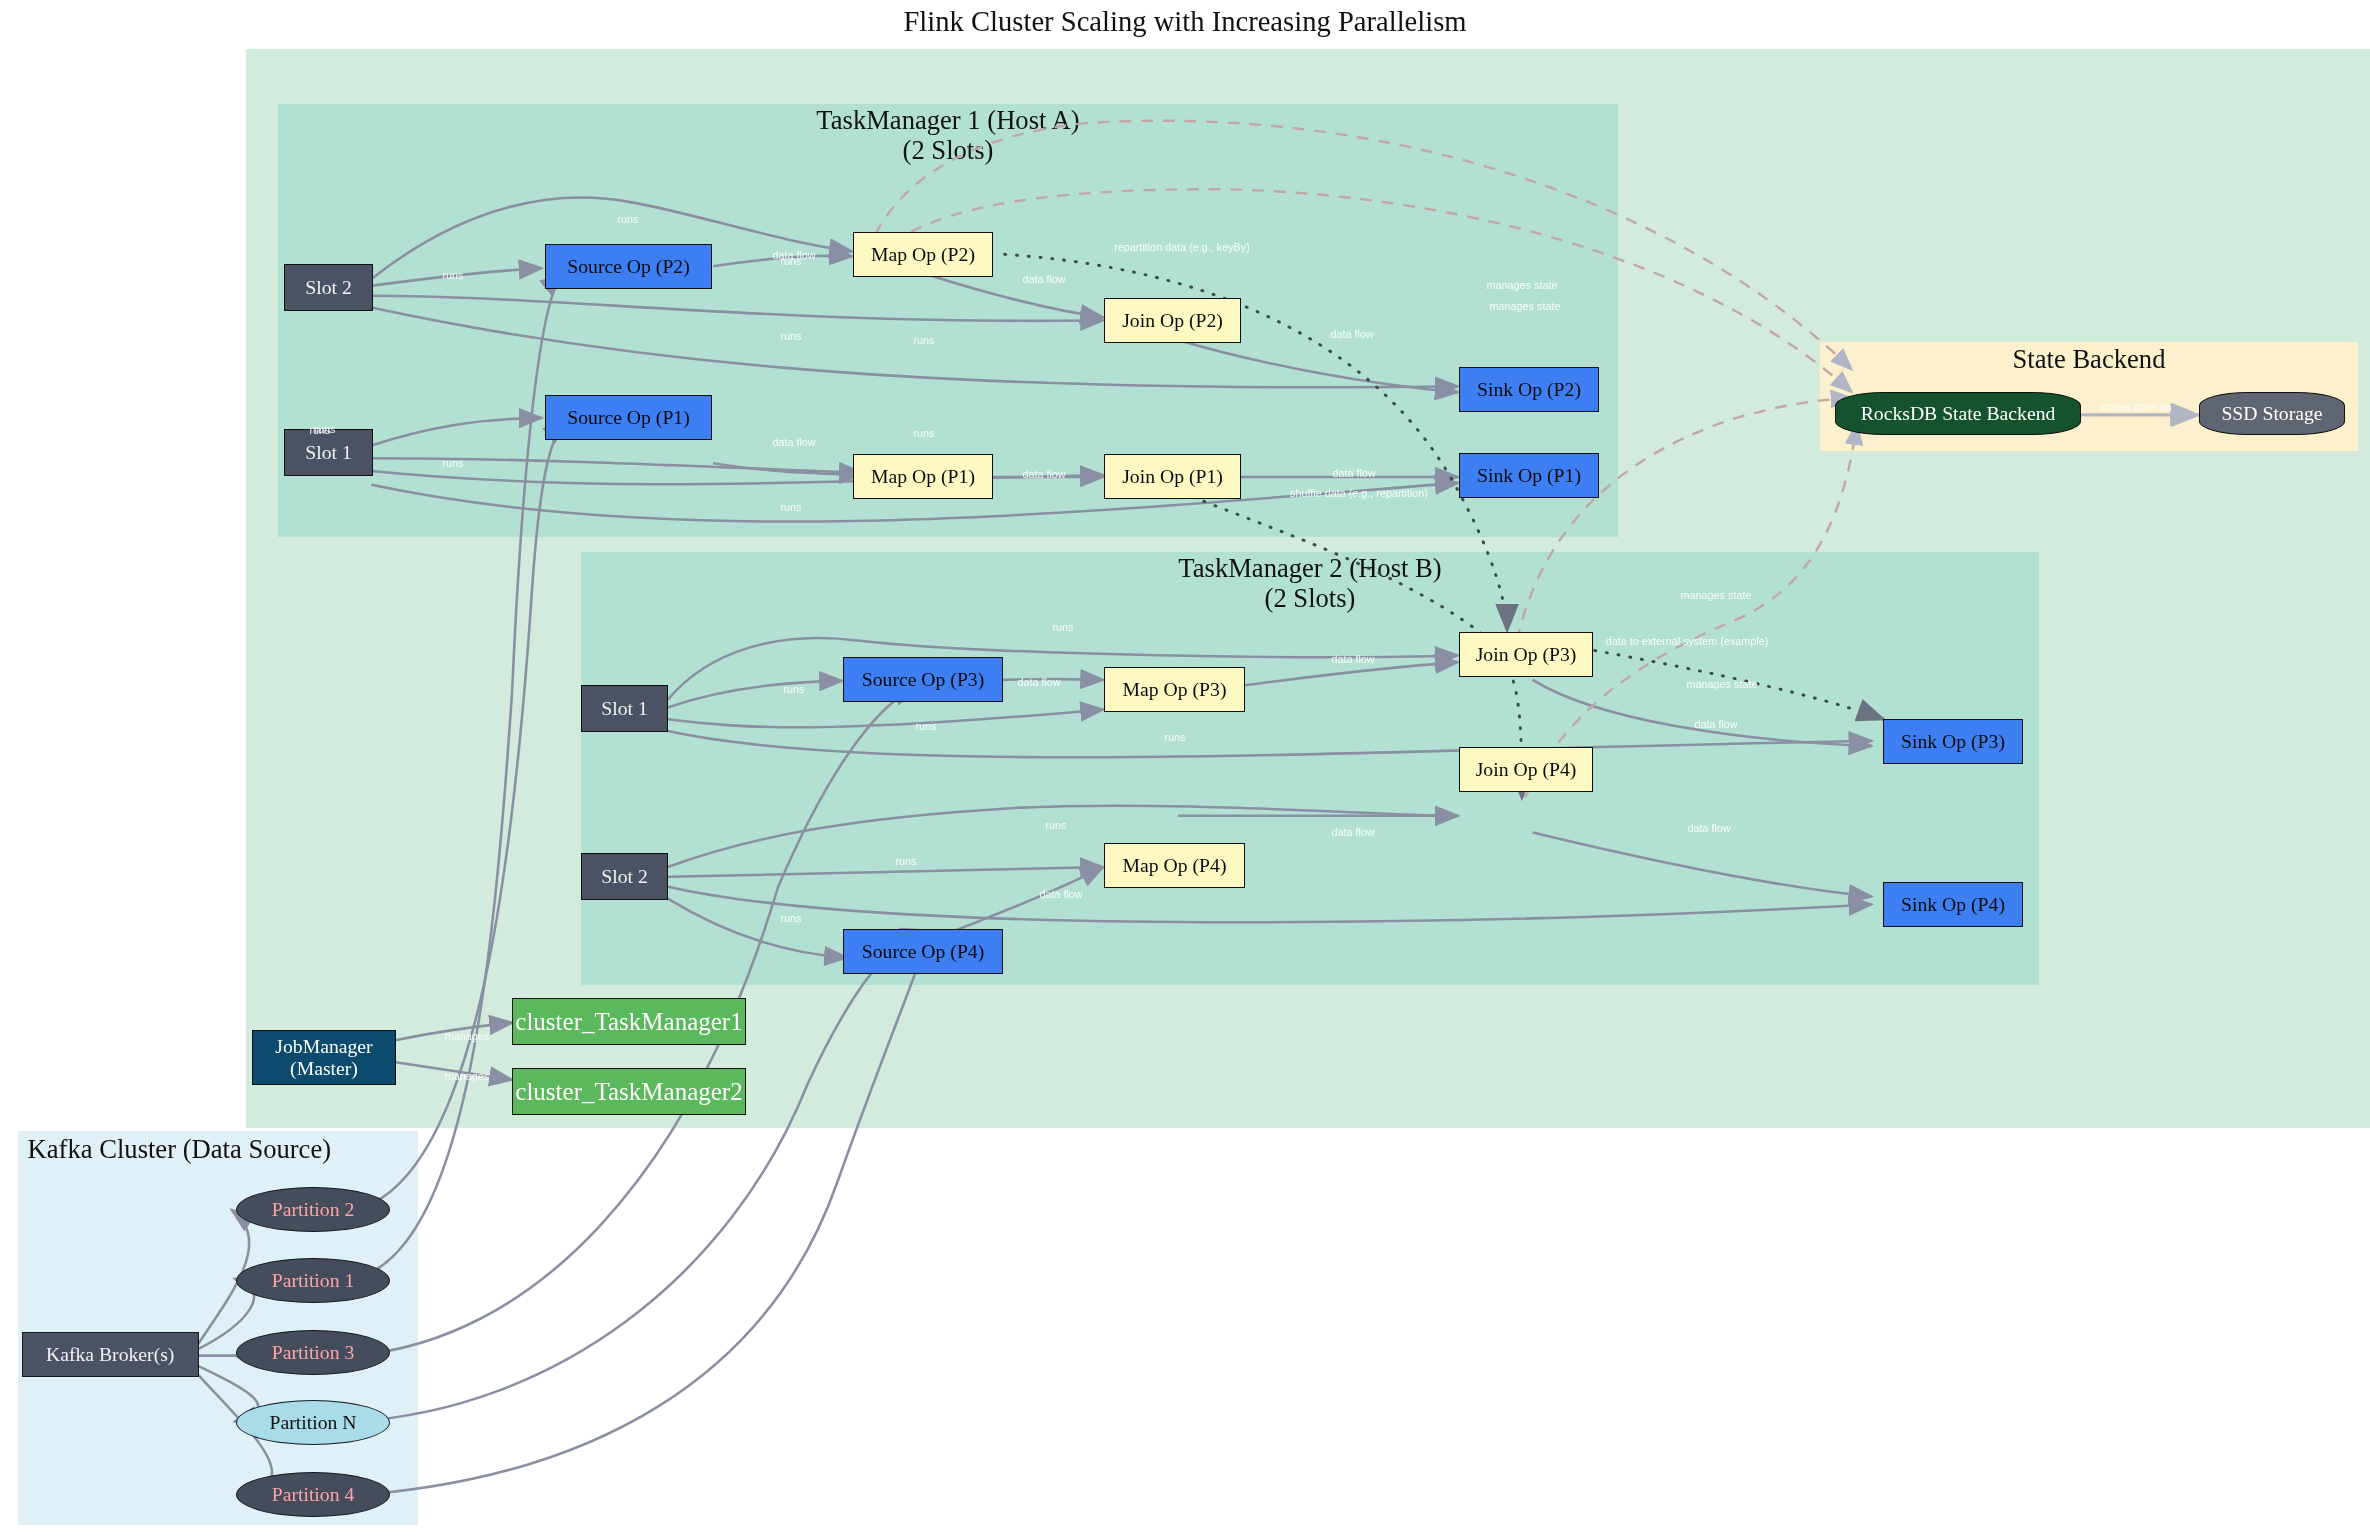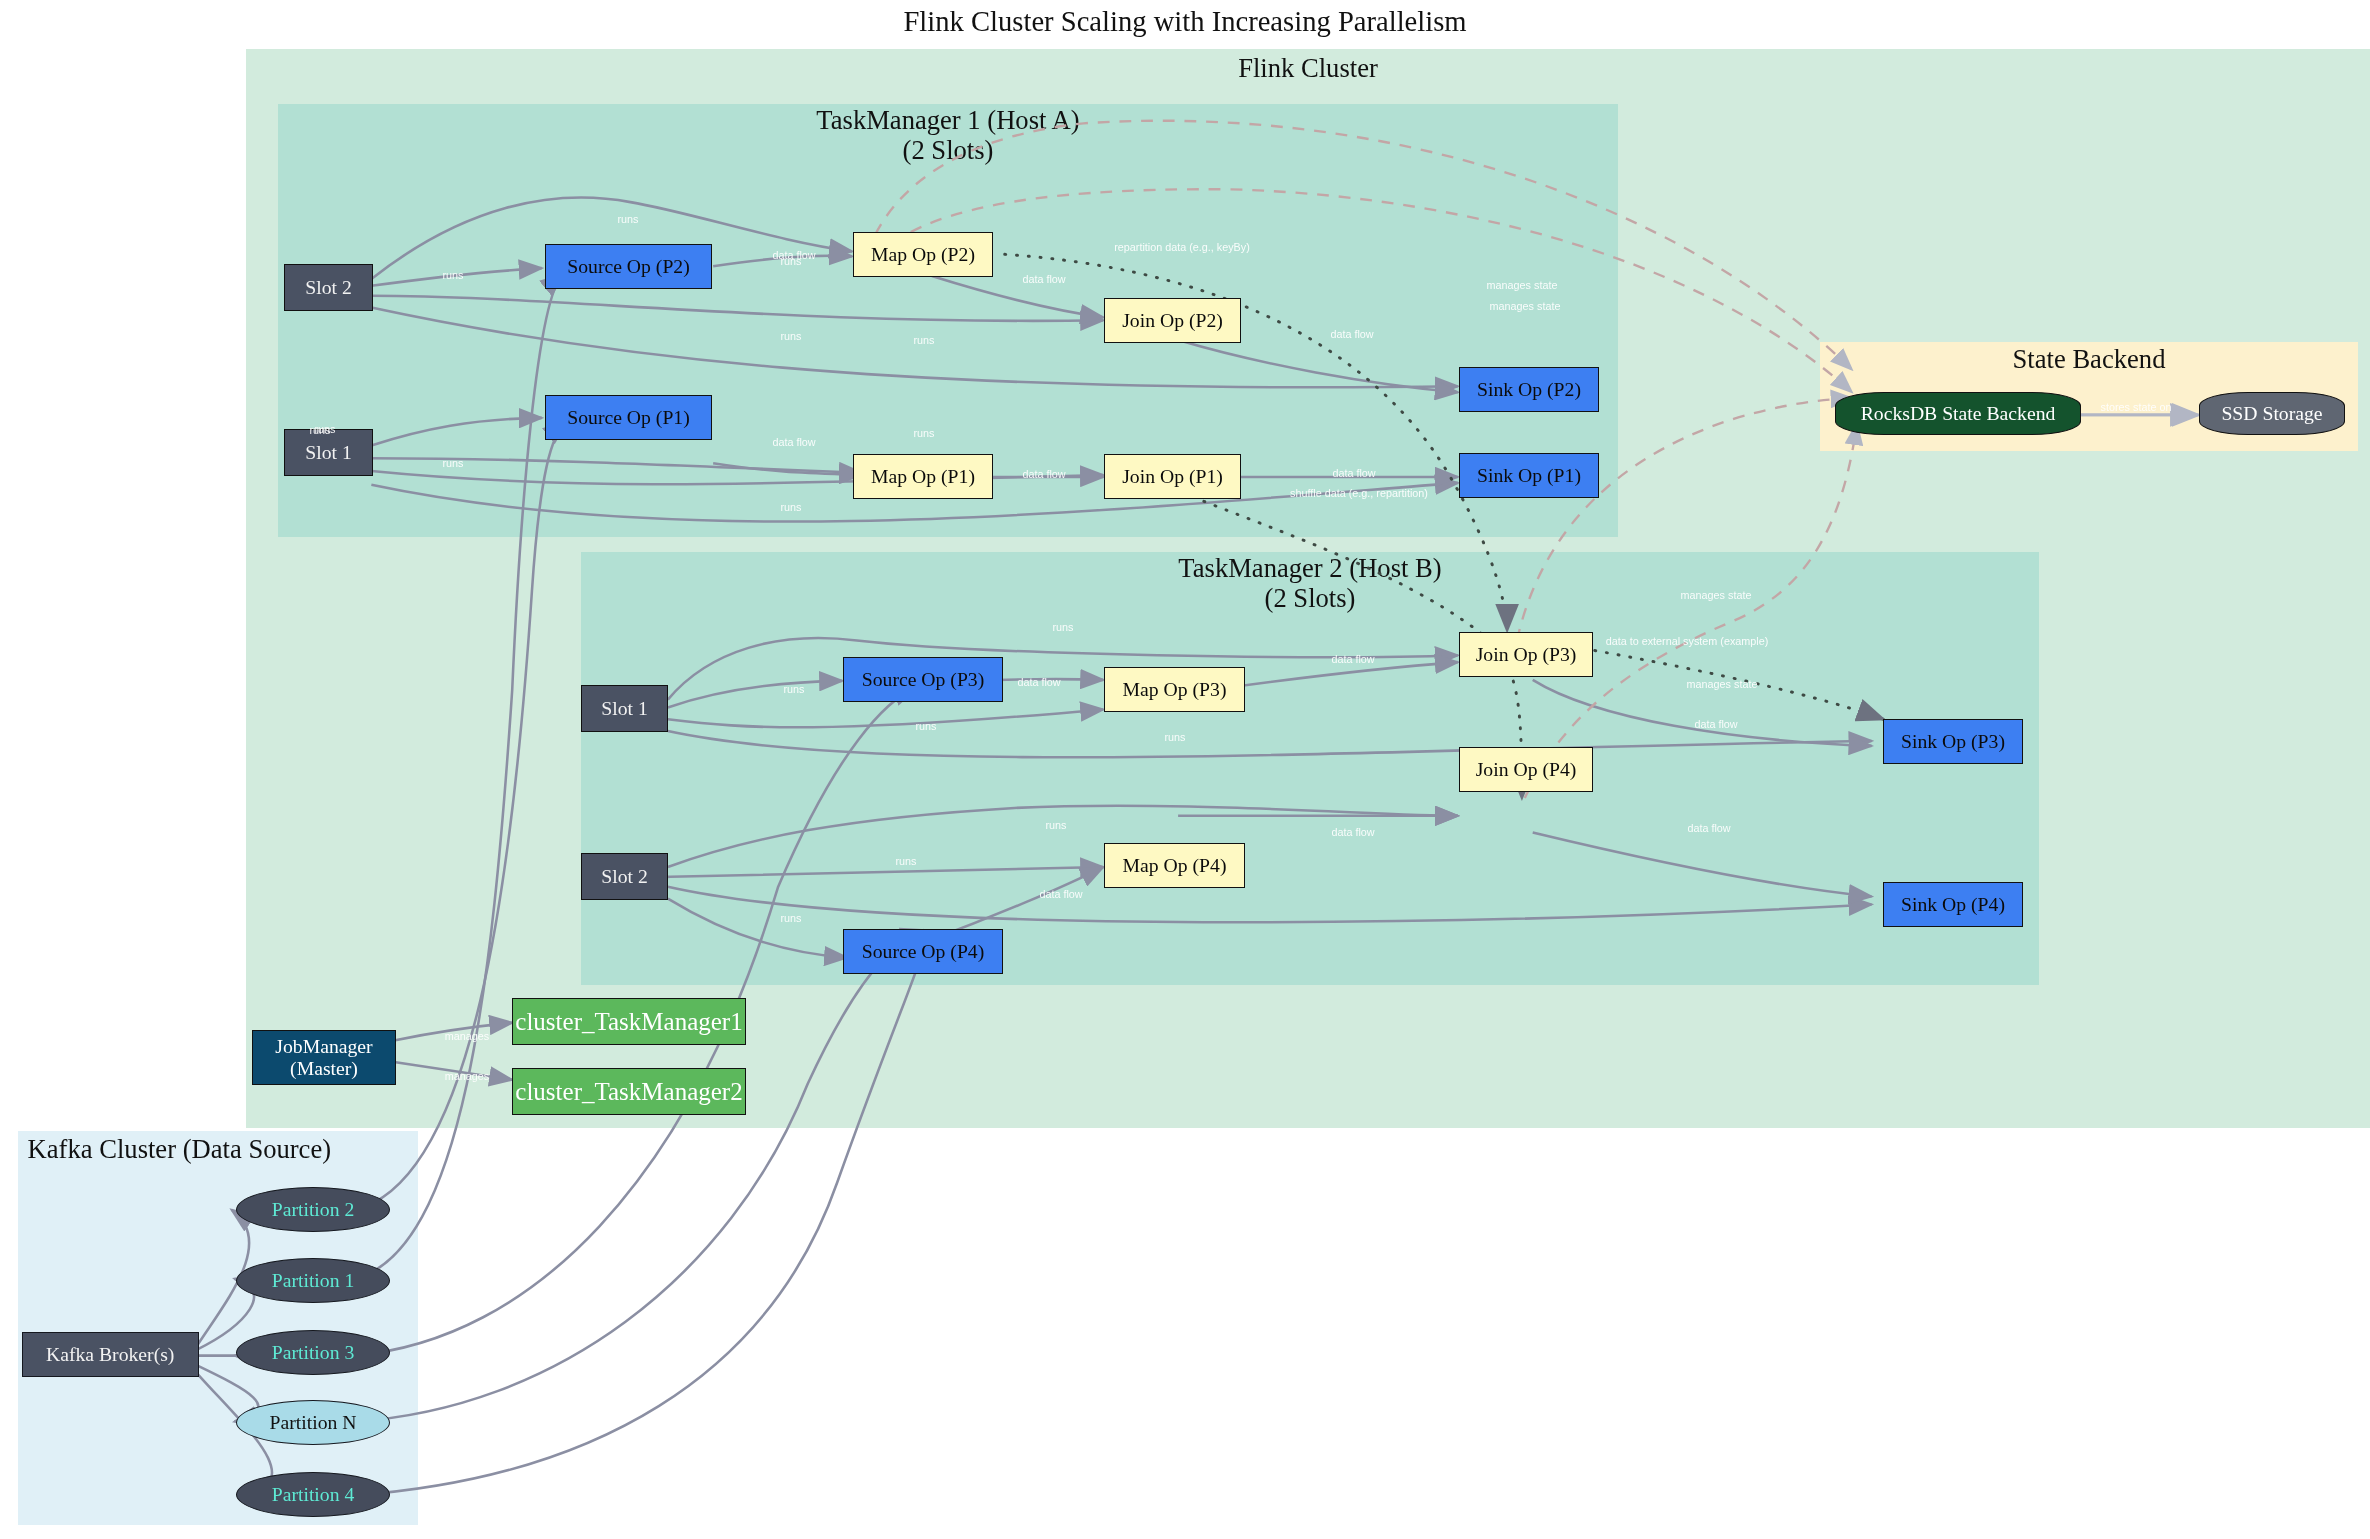--- a/index.html
+++ b/index.html
@@ -17,42 +17,41 @@
 
   .node{position:absolute;box-sizing:border-box;display:flex;align-items:center;
         justify-content:center;text-align:center;border:1.6px solid #111;
         font-size:19.7px;line-height:1.1;}
   .n-blue{background:#3d7ff2;color:#0b0b0b;}
   .n-red{background:#fef9c3;color:#0b0b0b;}
   .n-dark{background:#4a5263;color:#f2f2f2;}
   .n-green{background:#5cb85c;color:#ffffff;font-size:25px;}
   .n-jm{background:#0c4a6e;color:#ffffff;font-size:19.7px;}
   .ellipse{border-radius:50%;}
-  .el-dark{background:#454c5c;color:#5eead4;border:1.6px solid #15181f;}
+  .el-dark{background:#454c5c;color:#fca5a5;border:1.6px solid #15181f;}
   .el-light{background:#a9dbe8;color:#111;border:1.6px solid #15181f;}
 
   .cyl{position:absolute;box-sizing:border-box;display:flex;align-items:center;
        justify-content:center;text-align:center;font-size:19.7px;color:#ffffff;
        border:1.6px solid #111;border-radius:49px/13.8px;}
   .cyl-green{background:#14532d;}
   .cyl-gray{background:#5f6672;}
 
   .elabel{position:absolute;font-family:"Liberation Sans","DejaVu Sans",sans-serif;
           font-size:10.8px;color:#ffffff;white-space:nowrap;
           transform:translate(-50%,-50%);opacity:.92;}
 </style>
 </head>
 <body>
 
 <div id="stage">
 
   <div class="title">Flink Cluster Scaling with Increasing Parallelism</div>
 
   <div class="cluster" style="left:246px;top:49px;width:2124px;height:1079px;background:#d2ebdd;"></div>
-  <div class="cluster-label" style="left:246px;top:54px;width:2124px;">Flink Cluster</div>
 
   <div class="cluster" style="left:278px;top:104px;width:1340px;height:433px;background:#b2e0d3;"></div>
   <div class="cluster-label" style="left:278px;top:106px;width:1340px;">
     <div>TaskManager 1 (Host A)</div>
     <div>(2 Slots)</div>
   </div>
 
   <div class="cluster" style="left:581px;top:552px;width:1458px;height:433px;background:#b2e0d3;"></div>
   <div class="cluster-label" style="left:581px;top:554px;width:1458px;">
     <div>TaskManager 2 (Host B)</div>

